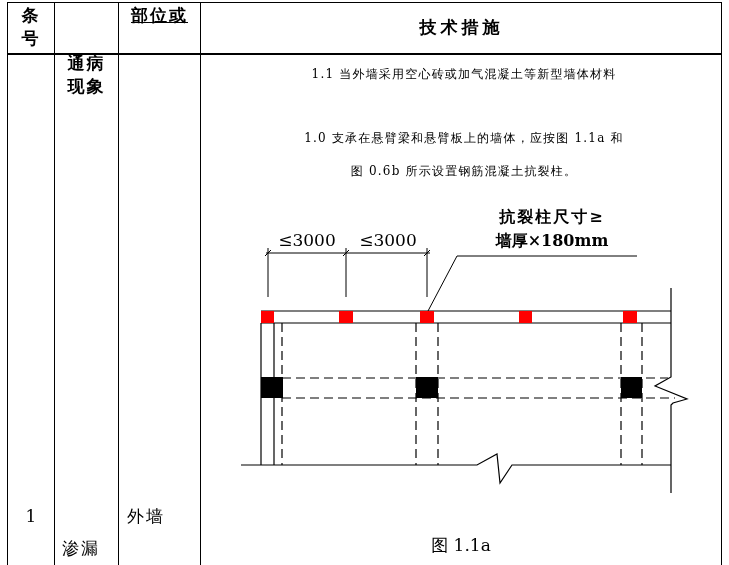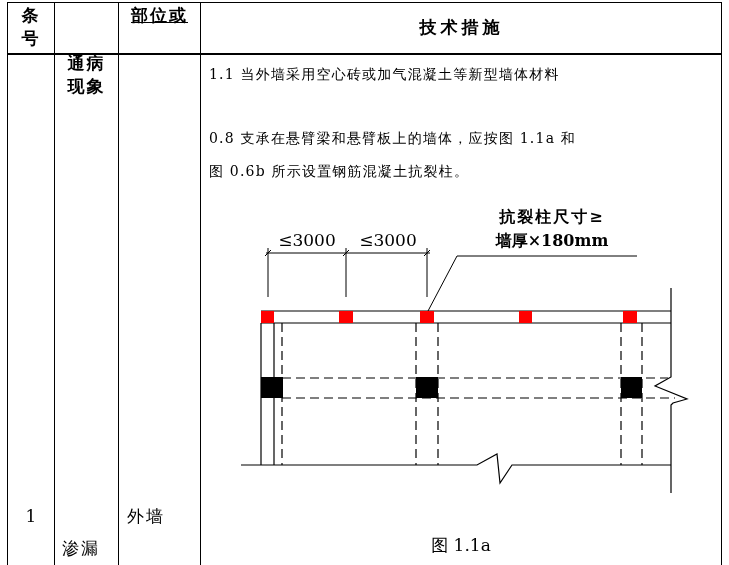--- a/index.html
+++ b/index.html
@@ -4,21 +4,21 @@
   <style>
     html, body { margin: 0; padding: 0; background: #ffffff; }
     body { width: 729px; height: 565px; position: relative; overflow: hidden;
            font-family: "DejaVu Serif", "Liberation Serif", serif; color: #000; }
     .tbl { position: absolute; left: 7px; top: 2px; width: 715px; height: 570px;
            border-left: 1.5px solid #000; border-top: 1.5px solid #000; border-right: 1.5px solid #000; box-sizing: border-box; }
     .vline { position: absolute; top: 2px; bottom: 0; width: 1px; background: #000; }
     .hline { position: absolute; left: 7px; width: 715px; height: 1.5px; background: #000; }
     .hdr { position: absolute; text-align: center; font-weight: bold; font-size: 17px; line-height: 23px; letter-spacing: 2px; }
     .cell { position: absolute; font-size: 17px; line-height: 22px; }
-    .para { position: absolute; left: 209px; width: 510px; font-size: 14px; line-height: 33px; letter-spacing: 1.2px; }
+    .para { position: absolute; left: 209px; width: 510px; font-size: 12px; line-height: 33px; letter-spacing: 1.2px; text-align: center; }
     svg text { font-family: "DejaVu Serif", "Liberation Serif", serif; }
   </style>
 </head>
 <body>
 
 <div class="tbl"></div>
 <div class="vline" style="left:54px;"></div>
 <div class="vline" style="left:118px;"></div>
 <div class="vline" style="left:200px;"></div>
 <div class="hline" style="top:53px;"></div>
@@ -37,21 +37,21 @@
 <div class="hdr" style="left:201px; width:521px; top:16px; letter-spacing:4px;">技术措施</div>
 
 <div class="cell" style="left:8px; width:46px; top:505px; text-align:center;">1</div>
 <div class="cell" style="left:62px; top:505px; letter-spacing:2px;margin-top:32px;">渗漏</div>
 <div class="cell" style="left:127px; top:505px; letter-spacing:2px;text-align:right;">外墙</div>
 
 <div class="para" style="top:58px;">
   <div>1.1 当外墙采用空心砖或加气混凝土等新型墙体材料</div>
 </div>
 <div class="para" style="top:122px;">
-  <div>0.8 支承在悬臂梁和悬臂板上的墙体，应按图 1.1a 和</div>
+  <div>1.0 支承在悬臂梁和悬臂板上的墙体，应按图 1.1a 和</div>
   <div>图 0.6b 所示设置钢筋混凝土抗裂柱。</div>
 </div>
 
 <svg style="position:absolute; left:0; top:0;" width="729" height="565" viewBox="0 0 729 565">
 
   <text x="552" y="222" font-size="16" font-weight="bold" text-anchor="middle" letter-spacing="2">抗裂柱尺寸≥</text>
   <text x="552" y="246" font-size="16" font-weight="bold" text-anchor="middle">墙厚×180mm</text>
 
   <polyline points="637,256 457,256 428,311" fill="none" stroke="#000" stroke-width="1"></polyline>
 

